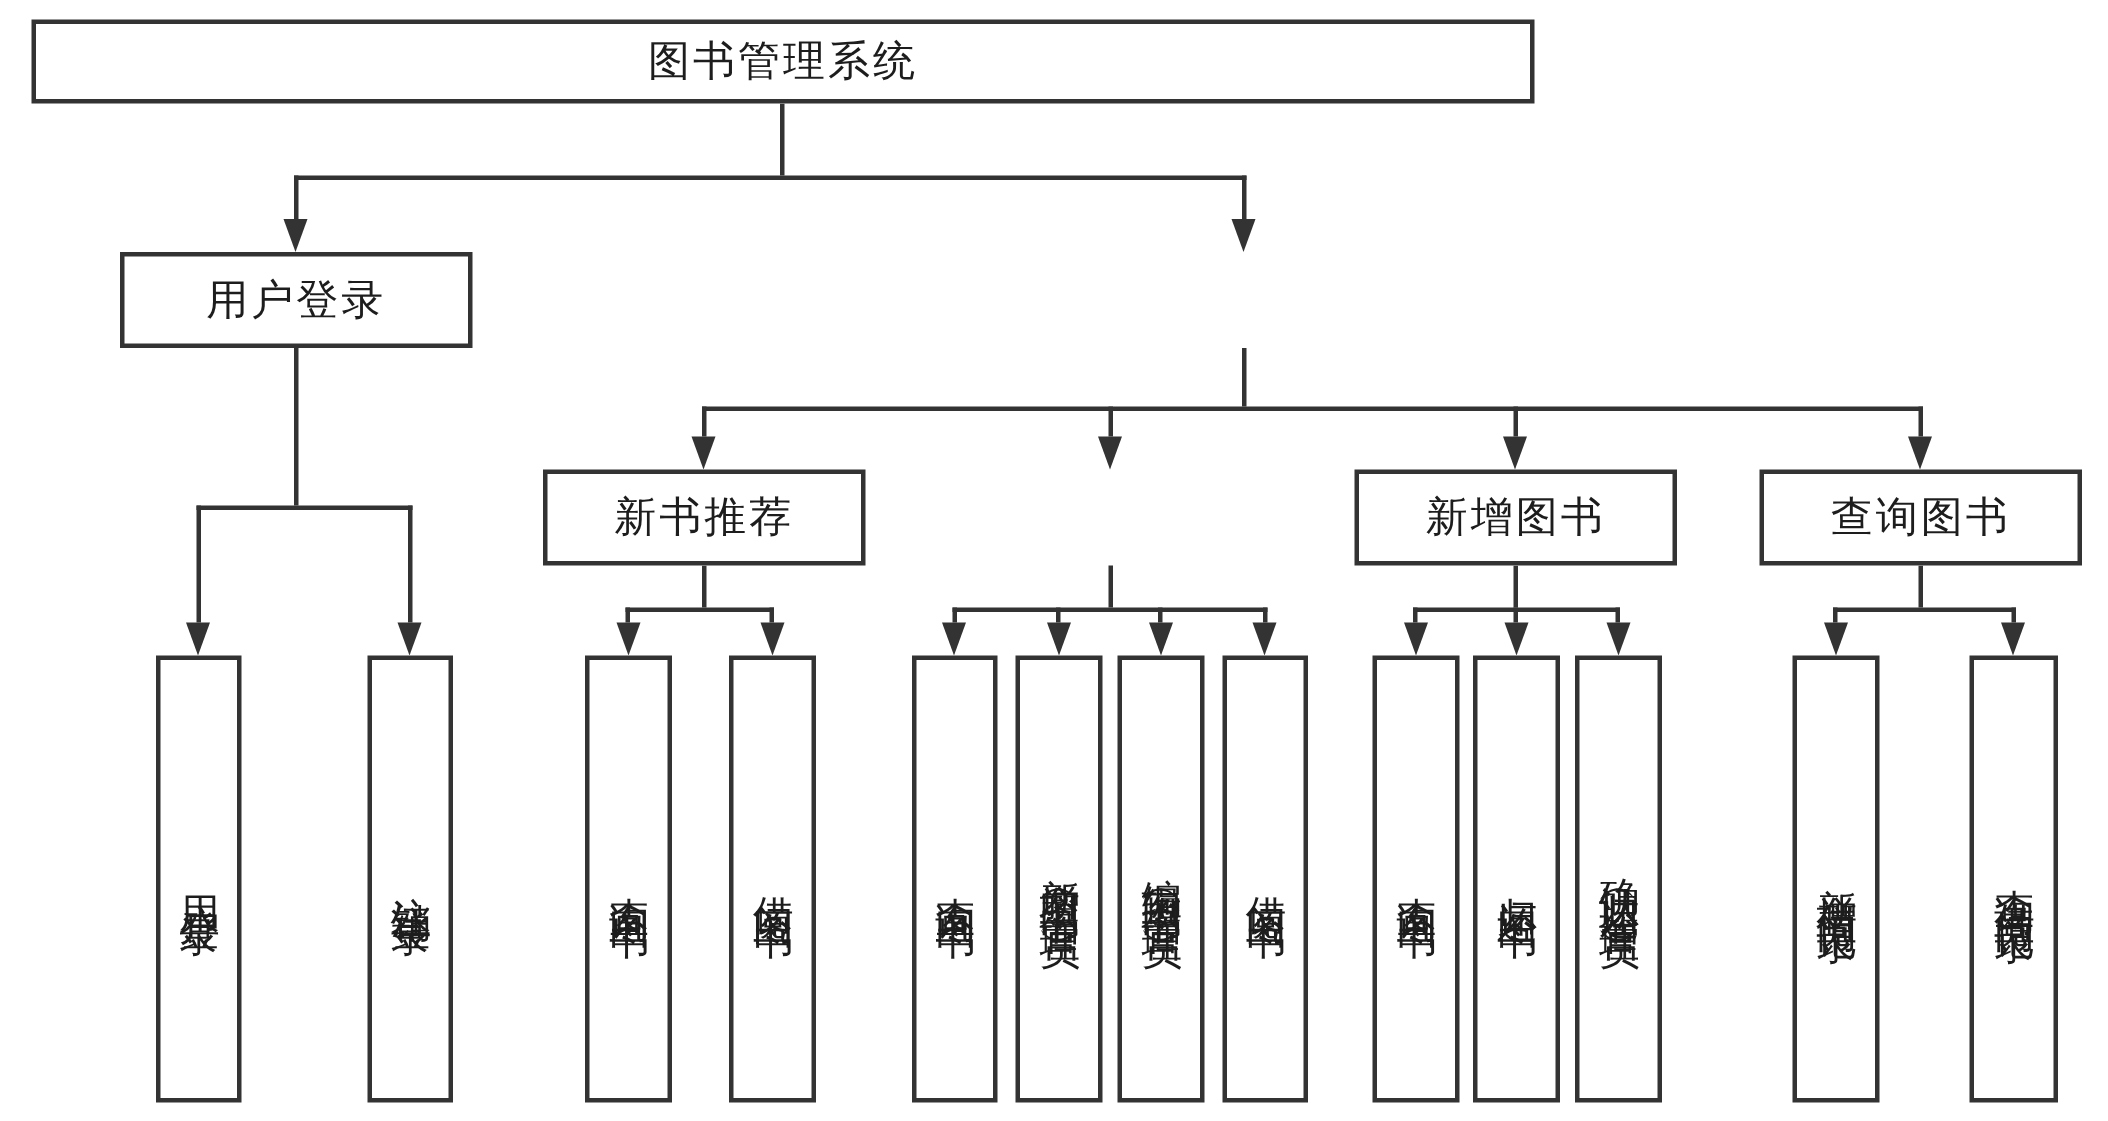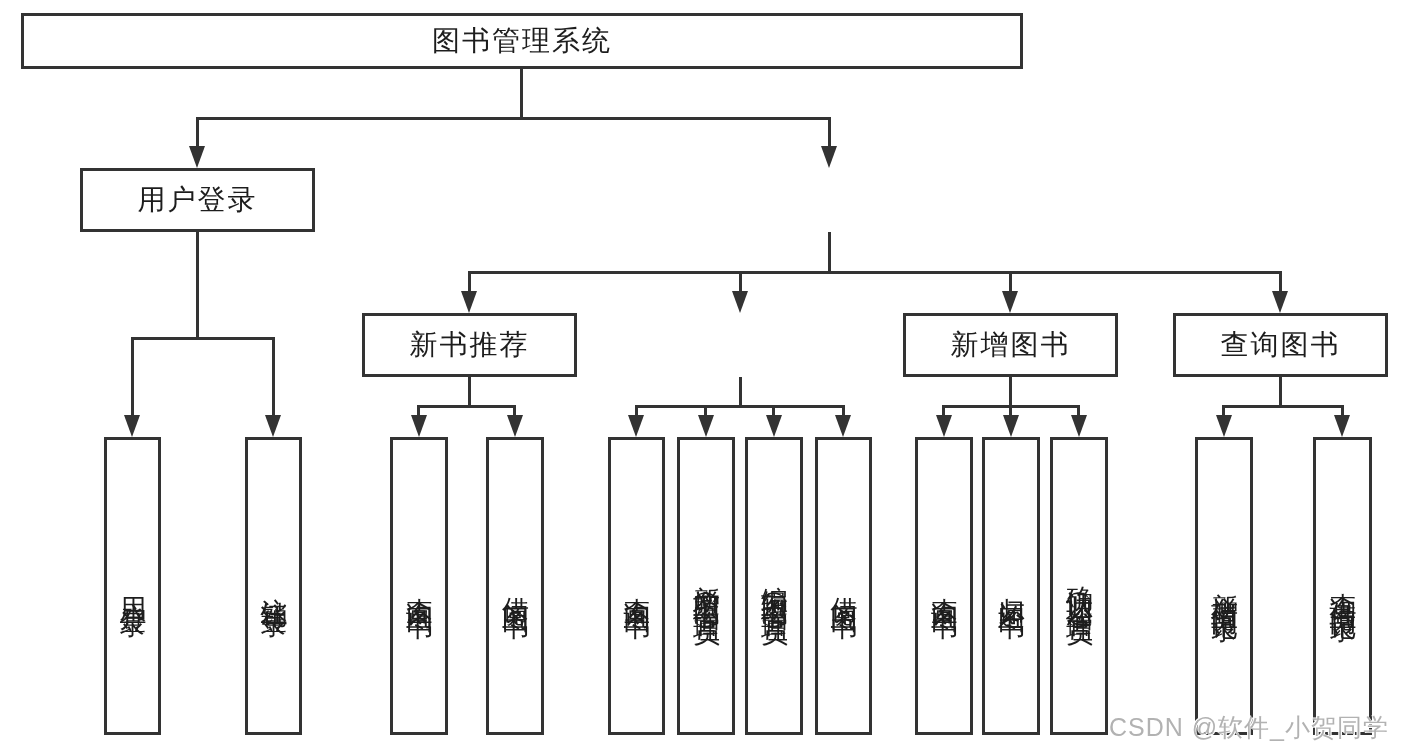--- a/index.html
+++ b/index.html
@@ -219,15 +219,14 @@
   <div class="box v leaf" id="b-l11">
     <span>确认归还（管理员）</span>
   </div>
   <div class="box v leaf" id="b-l12">
     <span>新增借阅记录</span>
   </div>
   <div class="box v leaf" id="b-l13">
     <span>查询借阅记录</span>
   </div>
 
-  <div class="watermark">CSDN @软件_小贺同学</div>
 
 </div>
 
 </body></html>

